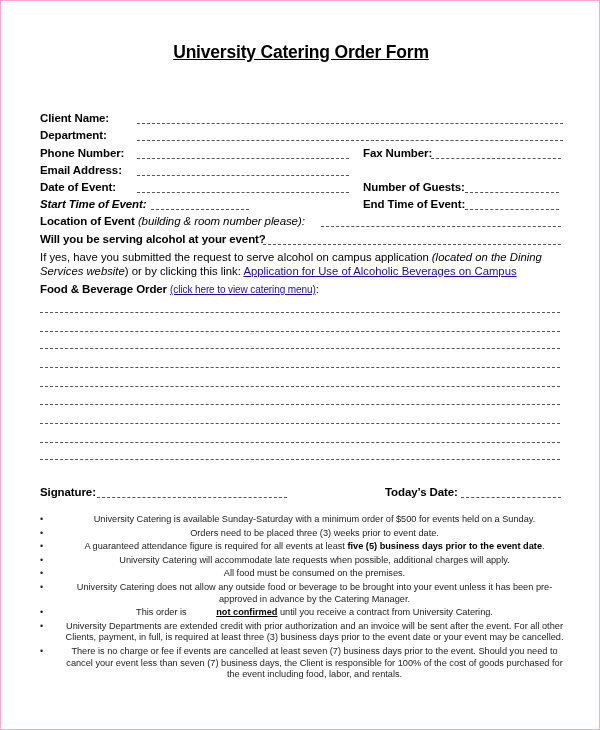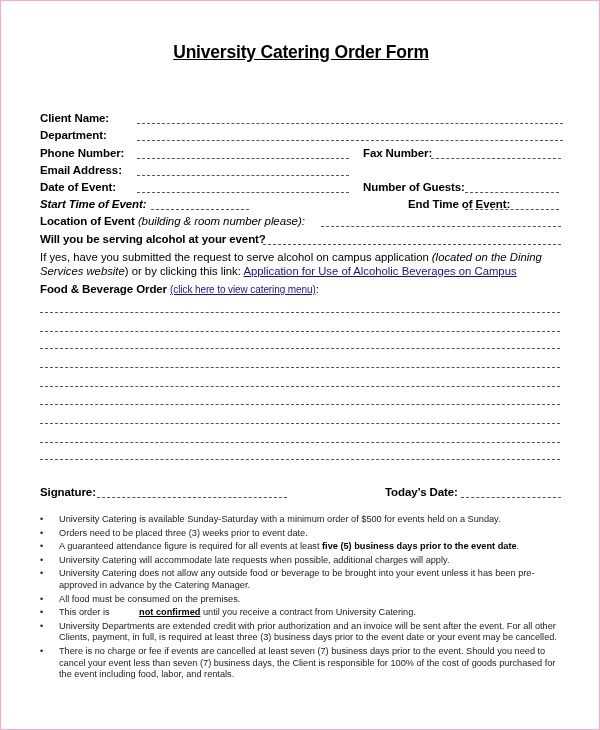--- a/index.html
+++ b/index.html
@@ -6,21 +6,21 @@
     body { width: 600px; height: 730px; position: relative; overflow: hidden; font-family: "Liberation Sans", sans-serif; color: #000; }
     .page { position: absolute; left: 0; top: 0; width: 598px; height: 728px; border: 1px solid #f9a8d4; background: #fff; }
     .title { position: absolute; left: 0; width: 600px; top: 41px; text-align: center; font-size: 17.5px; font-weight: bold; text-decoration: underline; letter-spacing: -0.2px; }
     .lbl { position: absolute; font-size: 11.5px; font-weight: bold; white-space: nowrap; letter-spacing: -0.1px; }
     .line { position: absolute; height: 0; border-bottom: 1px dashed #555; }
     .ital { font-style: italic; font-weight: normal; }
     .link { color: #1a0dab; text-decoration: underline; font-weight: normal; cursor: pointer; }
     .para { position: absolute; left: 39px; width: 530px; font-size: 11.3px; line-height: 13.5px; }
     .para b { font-weight: normal; }
     .bullets { position: absolute; left: 39px; top: 513px; width: 530px; margin: 0; padding: 0; list-style: none; font-size: 9.2px; line-height: 11.6px; color: #222; }
-    .bullets li { position: relative; padding-left: 19px; margin-bottom: 2px; }
+    .bullets li { position: relative; padding-left: 19px; margin-bottom: 2px; text-align: center; }
     .bullets li::before { content: "\2022"; position: absolute; left: 0; top: 0; font-size: 9px; }
     .bullets b { font-weight: bold; color: #000; }
   </style>
 </head>
 <body>
 
 <div class="page">
 
   <div class="title">University Catering Order Form</div>
 
@@ -38,21 +38,21 @@
   <div class="lbl" style="left:39px; top:163px;text-align:center;">Email Address:</div>
   <div class="line" style="left:136px; top:174px; width:212px;"></div>
 
   <div class="lbl" style="left:39px; top:180px;">Date of Event:</div>
   <div class="line" style="left:136px; top:191px; width:212px;"></div>
   <div class="lbl" style="left:362px; top:180px;">Number of Guests:</div>
   <div class="line" style="left:464px; top:191px; width:94px;"></div>
 
   <div class="lbl" style="left:39px; top:197px;font-style:italic;">Start Time of Event:</div>
   <div class="line" style="left:150px; top:208px; width:98px;"></div>
-  <div class="lbl" style="left:362px; top:197px;margin-left:45px;">End Time of Event:</div>
+  <div class="lbl" style="left:362px; top:197px;">End Time of Event:</div>
   <div class="line" style="left:464px; top:208px; width:94px;"></div>
 
   <div class="lbl" style="left:39px; top:214px;">
     <span>Location of Event</span>
     <span class="ital">(building &amp; room number please):</span>
   </div>
   <div class="line" style="left:320px; top:225px; width:240px;"></div>
 
   <div class="lbl" style="left:39px; top:232px;">Will you be serving alcohol at your event?</div>
   <div class="line" style="left:262px; top:243px; width:298px;"></div>
@@ -80,20 +80,20 @@
   <div class="lbl" style="left:39px; top:485px;">Signature:</div>
   <div class="line" style="left:96px; top:496px; width:190px;"></div>
   <div class="lbl" style="left:384px; top:485px;">Today’s Date:</div>
   <div class="line" style="left:460px; top:496px; width:100px;"></div>
 
   <ul class="bullets">
     <li><span>University Catering is available Sunday-Saturday with a minimum order of $500 for events held on a Sunday.</span></li>
     <li><span>Orders need to be placed three (3) weeks prior to event date.</span></li>
     <li><span>A guaranteed attendance figure is required for all events at least </span><b>five (5) business days prior to the event date</b><span>.</span></li>
     <li><span>University Catering will accommodate late requests when possible, additional charges will apply.</span></li>
+    <li><span>All food must be consumed on the premises.</span></li>
     <li><span>University Catering does not allow any outside food or beverage to be brought into your event unless it has been pre-approved in advance by the Catering Manager.</span></li>
-    <li><span>All food must be consumed on the premises.</span></li>
     <li><span>This order is </span><b style="text-decoration:underline;padding-left:27px;">not confirmed</b><span> until you receive a contract from University Catering.</span></li>
     <li><span>University Departments are extended credit with prior authorization and an invoice will be sent after the event. For all other Clients, payment, in full, is required at least three (3) business days prior to the event date or your event may be cancelled.</span></li>
     <li><span>There is no charge or fee if events are cancelled at least seven (7) business days prior to the event. Should you need to cancel your event less than seven (7) business days, the Client is responsible for 100% of the cost of goods purchased for the event including food, labor, and rentals.</span></li>
   </ul>
 
 </div>
 
 </body></html>

